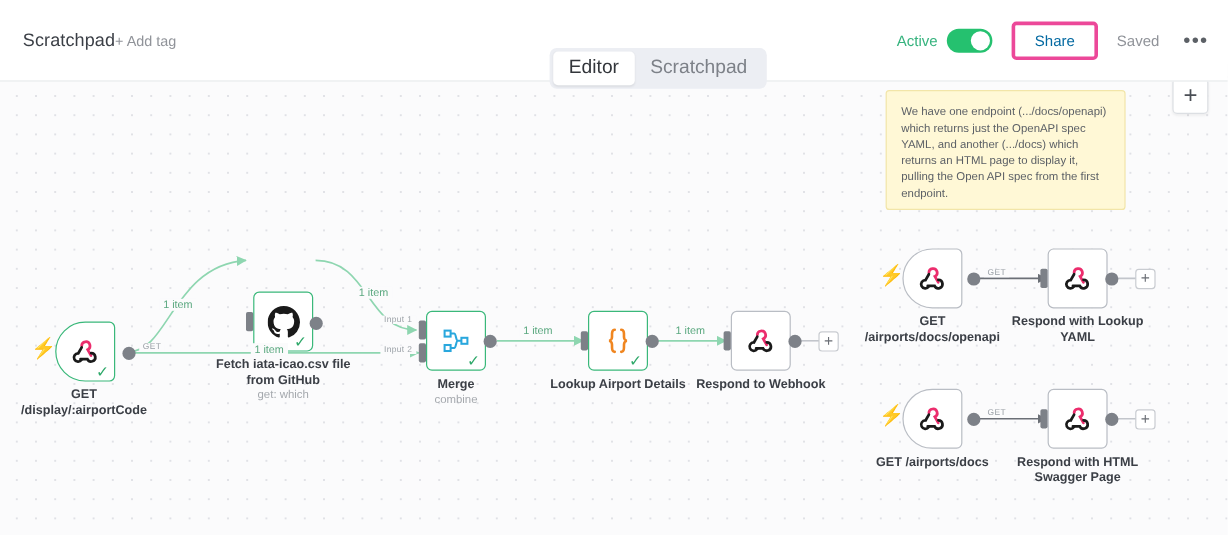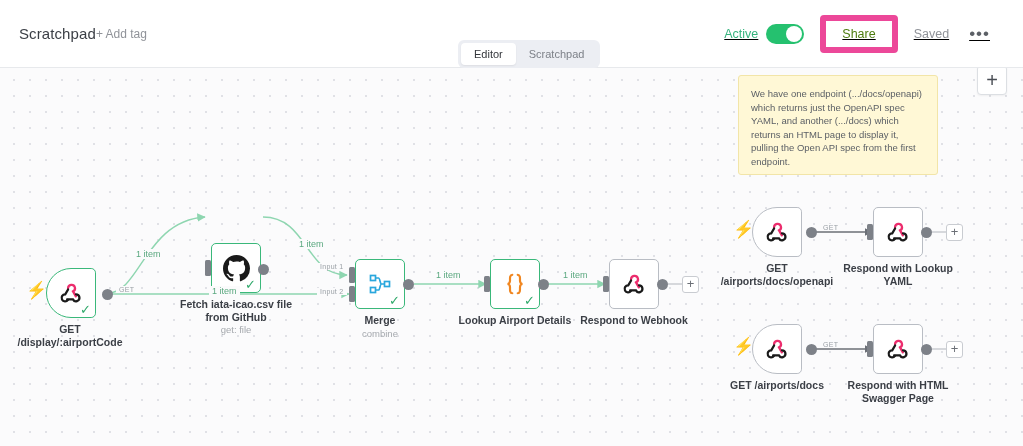--- a/index.html
+++ b/index.html
@@ -33,22 +33,21 @@
   .add-tag {
     font-size: 12px;
     color: #909399;
     cursor: pointer;
   }
   .topbar-right {
     margin-left: auto;
     display: flex;
     align-items: center;
     gap: 16px;
-    margin-right: 29px;
-    text-decoration: underline;
+    margin-right: 12px;
   }
   .active-label {
     font-size: 12.5px;
     color: #36b37e;
   }
   .toggle {
     width: 38px; height: 20px;
     border-radius: 10px;
     background: #25c16f;
     position: relative;
@@ -56,26 +55,26 @@
   }
   .toggle .knob {
     position: absolute;
     top: 2px; right: 2px;
     width: 16px; height: 16px;
     border-radius: 50%;
     background: #fff;
   }
   .active-wrap { display: flex; align-items: center; gap: 8px; }
   .share-btn {
-    border: 6px solid #ec4899;
+    border: 3px solid #ec4899;
     border-radius: 4px;
     background: #fff;
     padding: 6px 16px;
     font-size: 12.5px;
-    color: #4d7c0f;
+    color: #0369a1;
     cursor: pointer;
     font-family: "Liberation Sans", sans-serif;
     text-align: center;
   }
   .saved-text {
     font-size: 12.5px;
     color: #909399;
   }
   .dots-btn {
     font-size: 17px;
@@ -91,21 +90,21 @@
     position: absolute;
     top: 40px;
     left: 458px;
     display: flex;
     background: #eceef3;
     border-radius: 6px;
     padding: 3px;
     z-index: 31;
   }
   .tab {
-    font-size: 11px;
+    font-size: 16px;
     padding: 5px 13px;
     border-radius: 4px;
     color: #7d8188;
     cursor: pointer;
     white-space: nowrap;
   }
   .tab.active {
     background: #ffffff;
     color: #33363b;
     box-shadow: 0 1px 2px rgba(0,0,0,.07);
@@ -343,21 +342,21 @@
     <svg width="27" height="27" viewBox="0 0 16 16">
       <path fill="#1a1a1a" d="M8 0C3.58 0 0 3.58 0 8c0 3.54 2.29 6.53 5.47 7.59.4.07.55-.17.55-.38 0-.19-.01-.82-.01-1.49-2.01.37-2.53-.49-2.69-.94-.09-.23-.48-.94-.82-1.13-.28-.15-.68-.52-.01-.53.63-.01 1.08.58 1.23.82.72 1.21 1.87.87 2.33.66.07-.52.28-.87.51-1.07-1.78-.2-3.64-.89-3.64-3.95 0-.87.31-1.59.82-2.15-.08-.2-.36-1.02.08-2.12 0 0 .67-.21 2.2.82a7.4 7.4 0 0 1 2-.27c.68 0 1.36.09 2 .27 1.53-1.04 2.2-.82 2.2-.82.44 1.1.16 1.92.08 2.12.51.56.82 1.27.82 2.15 0 3.07-1.87 3.75-3.65 3.95.29.25.54.73.54 1.48 0 1.07-.01 1.93-.01 2.2 0 .21.15.46.55.38A8.01 8.01 0 0 0 16 8c0-4.42-3.58-8-8-8z"></path>
     </svg>
     <span class="check">✓</span>
   </div>
   <div class="in-rect" style="left:205px; top:207px;"></div>
   <div class="out-dot" style="left:258px; top:211px;"></div>
   <div class="node-label" style="left:172px; top:245px; width:128px;">
     <span>Fetch iata-icao.csv file</span><br>
     <span>from GitHub</span>
-    <span class="node-sub">get: file</span>
+    <span class="node-sub">get: which</span>
   </div>
   <div class="conn-label green" style="left:133px; top:196px;">1 item</div>
   <div class="conn-label green" style="left:296px; top:186px;">1 item</div>
 
   <div class="node green" style="left:355px; top:206px;">
     <svg width="24" height="24" viewBox="0 0 24 24">
       <rect x="2.5" y="3.5" width="5" height="5" fill="none" stroke="#29a7dd" stroke-width="1.7"></rect>
       <rect x="2.5" y="15.5" width="5" height="5" fill="none" stroke="#29a7dd" stroke-width="1.7"></rect>
       <rect x="16.5" y="9.5" width="5" height="5" fill="none" stroke="#29a7dd" stroke-width="1.7"></rect>
       <path d="M7.5 6h3c1.5 0 1.5 6 3 6h3M7.5 18h3c1.5 0 1.5-6 3-6" fill="none" stroke="#29a7dd" stroke-width="1.7"></path>

